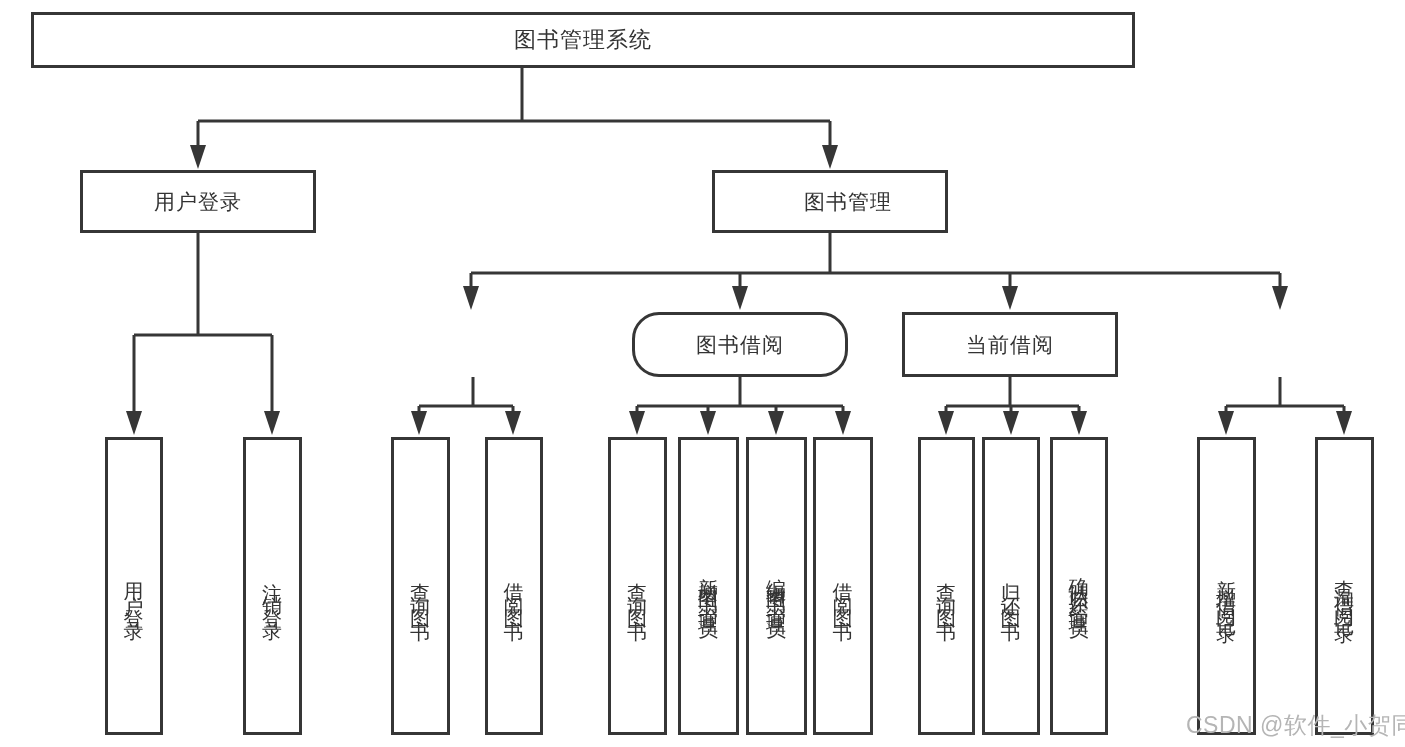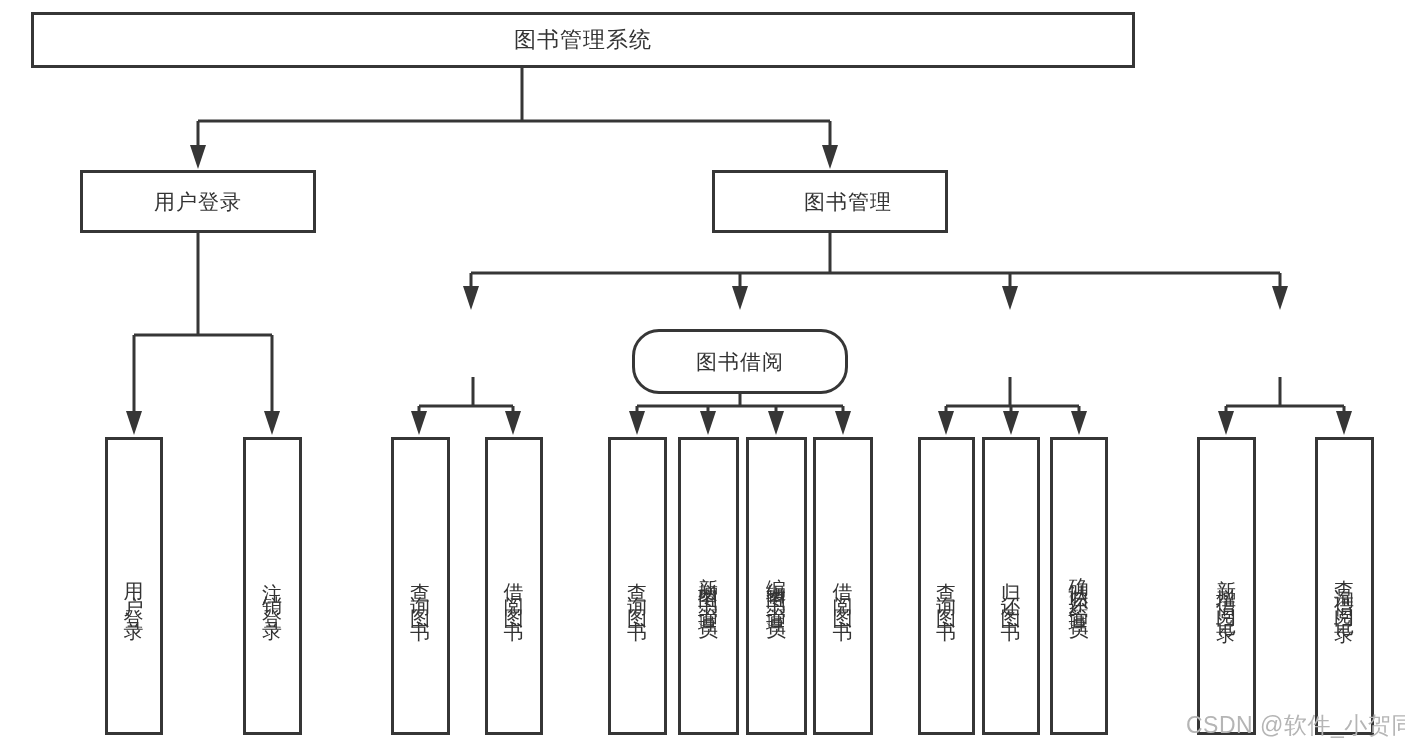--- a/index.html
+++ b/index.html
@@ -121,22 +121,25 @@
     <span>图书管理系统</span>
   </div>
 
   <div class="box hbox" style="left:80px; top:170px; width:236px; height:63px;">
     <span>用户登录</span>
   </div>
   <div class="box hbox" style="left:712px; top:170px; width:236px; height:63px;padding-left:36px;">
     <span>图书管理</span>
   </div>
 
-  <div class="box hbox" style="left:632px; top:329px; width:216px; height:65px;border-radius:27px;">
+  <div class="box hbox" style="left:632px; top:312px; width:216px; height:65px;border-radius:27px;">
     <span>图书借阅</span>
+  </div>
+  <div class="box hbox" style="left:902px; top:312px; width:216px; height:65px;">
+    <span>当前借阅</span>
   </div>
 
   <div class="box vbox" style="left:105px; width:58px;">
     <span class="vt vt4">用户登录</span>
   </div>
   <div class="box vbox" style="left:243px; width:59px;">
     <span class="vt vt4">注销登录</span>
   </div>
 
   <div class="box vbox" style="left:391px; width:59px;">

